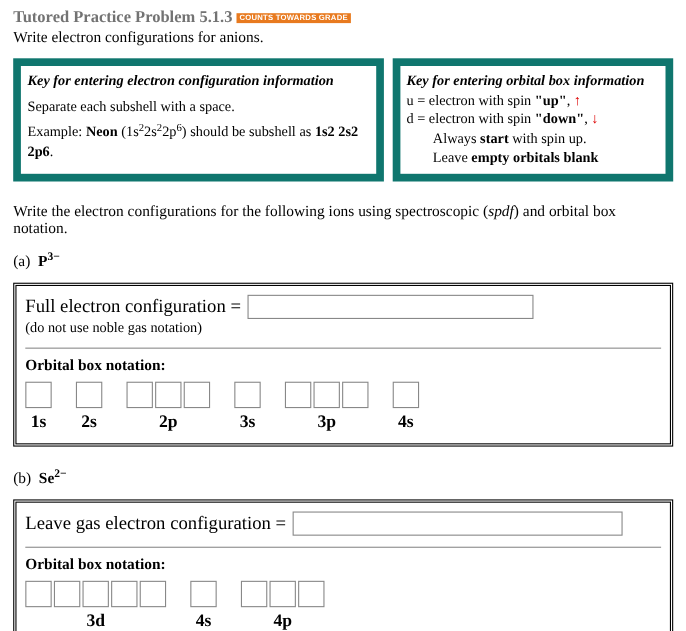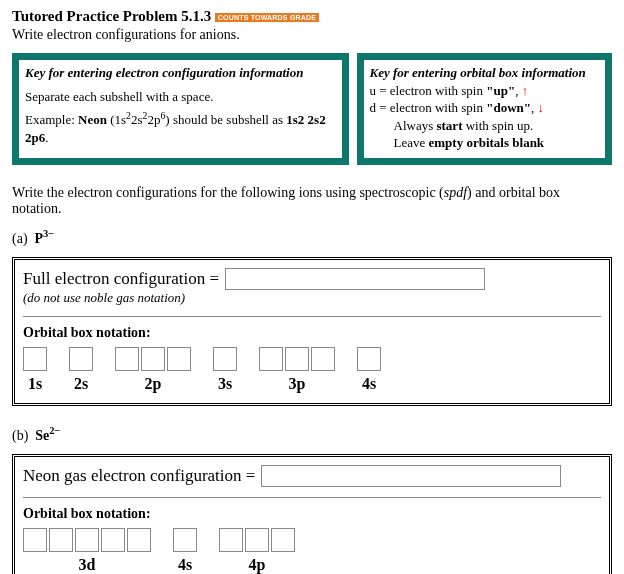--- a/index.html
+++ b/index.html
@@ -6,21 +6,21 @@
   body {
     font-family: "Times New Roman", Times, serif;
     font-size: 14px;
     color: #000;
     background: #fff;
     margin: 0;
     padding: 8px 12px;
     width: 624px;
   }
   .title-line { margin-bottom: 2px; }
-  .title-orange { color: #000000; font-weight: bold; font-size: 15px; }
+  .title-orange { color: #737373; font-weight: bold; font-size: 15px; }
   .badge {
     display: inline-block;
     background: #e87a1f;
     color: #fff;
     font-family: Arial, sans-serif;
     font-size: 7px;
     font-weight: bold;
     padding: 1px 3px;
     vertical-align: middle;
     letter-spacing: 0.2px;
@@ -53,21 +53,21 @@
     height: 22px;
     width: 260px;
     border: 1px solid #888;
     background: #fff;
     padding: 0 4px;
     font-family: inherit;
     font-size: 13px;
     margin: 0 6px;
   }
   .fec-input.wide { width: 300px; }
-  .note { font-size: 13px; font-style: italic; }
+  .note { font-size: 13px; }
   .hr { border: none; border-top: 1px solid #8a8a8a; margin: 10px 0 8px 0; }
   .obn-label { font-weight: bold; font-size: 14px; margin-bottom: 6px; }
   .orb-row { display: flex; align-items: flex-start; gap: 0; }
   .orb-group { display: flex; flex-direction: column; align-items: center; margin-right: 22px; }
   .boxes { display: flex; gap: 2px; }
   .obox {
     width: 24px;
     height: 24px;
     border: 1px solid #888;
     background: #fff;
@@ -172,21 +172,21 @@
       </div>
     </div>
 </div>
 
 <div class="part-label">
   <span>(b)</span>&nbsp;&nbsp;<span class="ion"><span>Se</span><sup>2−</sup></span>
 </div>
 
 <div class="dbl-box">
   <div class="row">
-    <span class="fec-label">Neon gas electron configuration =</span>
+    <span class="fec-label">Leave gas electron configuration =</span>
     <input class="fec-input wide" type="text" value="" style="">
   </div>
   <hr class="hr">
   <div class="obn-label">Orbital box notation:</div>
   <div class="orb-row" id="orb-b">
       <div class="orb-group">
         <div class="boxes">
           <input type="text" class="obox" style="">
           <input type="text" class="obox" style="">
           <input type="text" class="obox" style="">

